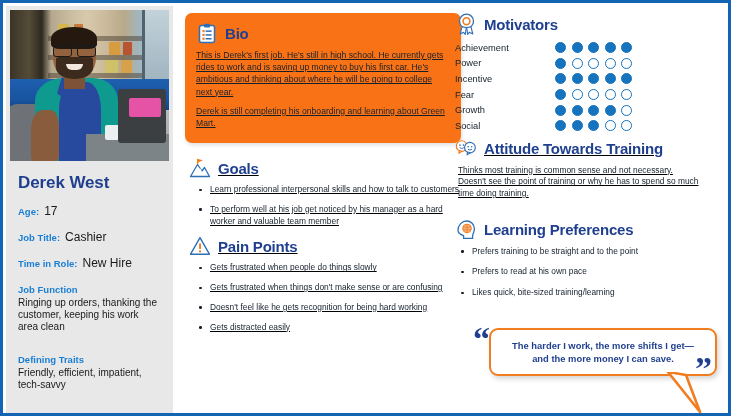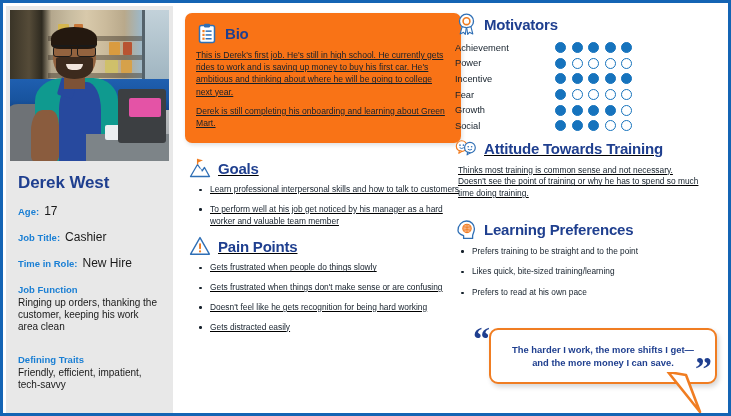--- a/index.html
+++ b/index.html
@@ -277,21 +277,21 @@
   #quote-callout {
     position: absolute;
     left: 470px;
     top: 325px;
     width: 245px;
     height: 56px;
   }
   #quote-bubble {
     position: absolute;
     left: 16px; top: 0;
-    width: 228px; height: 56px;
+    width: 228px; height: 48px;
     border: 2.6px solid #f07d22;
     border-radius: 9px;
     background: #ffffff;
     display: flex;
     align-items: center;
     justify-content: center;
     box-shadow: 2px 3px 5px rgba(0,0,0,.16);
   }
   #quote-text {
     color: #1f3f8f;
@@ -541,22 +541,22 @@
           <svg width="22" height="21" viewBox="0 0 22 21">
             <path d="M3 11.5 C3 5.8 7.2 2 11.6 2 C16 2 19.4 5.4 19.4 9.8 C19.4 13 17.6 15 17.6 17 L17.6 19.4 L8.6 19.4 L8.6 16.6 C5.4 15.6 3 14.4 3 11.5 Z" fill="#ffffff" stroke="#2f6fb5" stroke-width="1.3" stroke-linejoin="round"></path>
             <circle cx="12" cy="9.4" r="4.2" fill="#f6b183" stroke="#f07d22" stroke-width="1.1"></circle>
             <path d="M12 5.4 L12 13.6 M8.4 7.6 Q12 9.4 15.6 7.6 M8.4 11.4 Q12 9.4 15.6 11.4" fill="none" stroke="#f07d22" stroke-width="0.8"></path>
           </svg>
         </span>
         <span class="sec-title">Learning Preferences</span>
       </div>
       <ul class="bullets">
         <li>Prefers training to be straight and to the point</li>
+        <li>Prefers to read at his own pace</li>
         <li>Likes quick, bite-sized training/learning</li>
-        <li>Prefers to read at his own pace</li>
       </ul>
     </div>
   </section>
 
   <div id="quote-callout">
     <span class="quote-mark" id="quote-mark-open">“</span>
     <div id="quote-bubble">
       <p id="quote-text">The harder I work, the more shifts I get—and the more money I can save.</p>
     </div>
     <div id="quote-tail">

